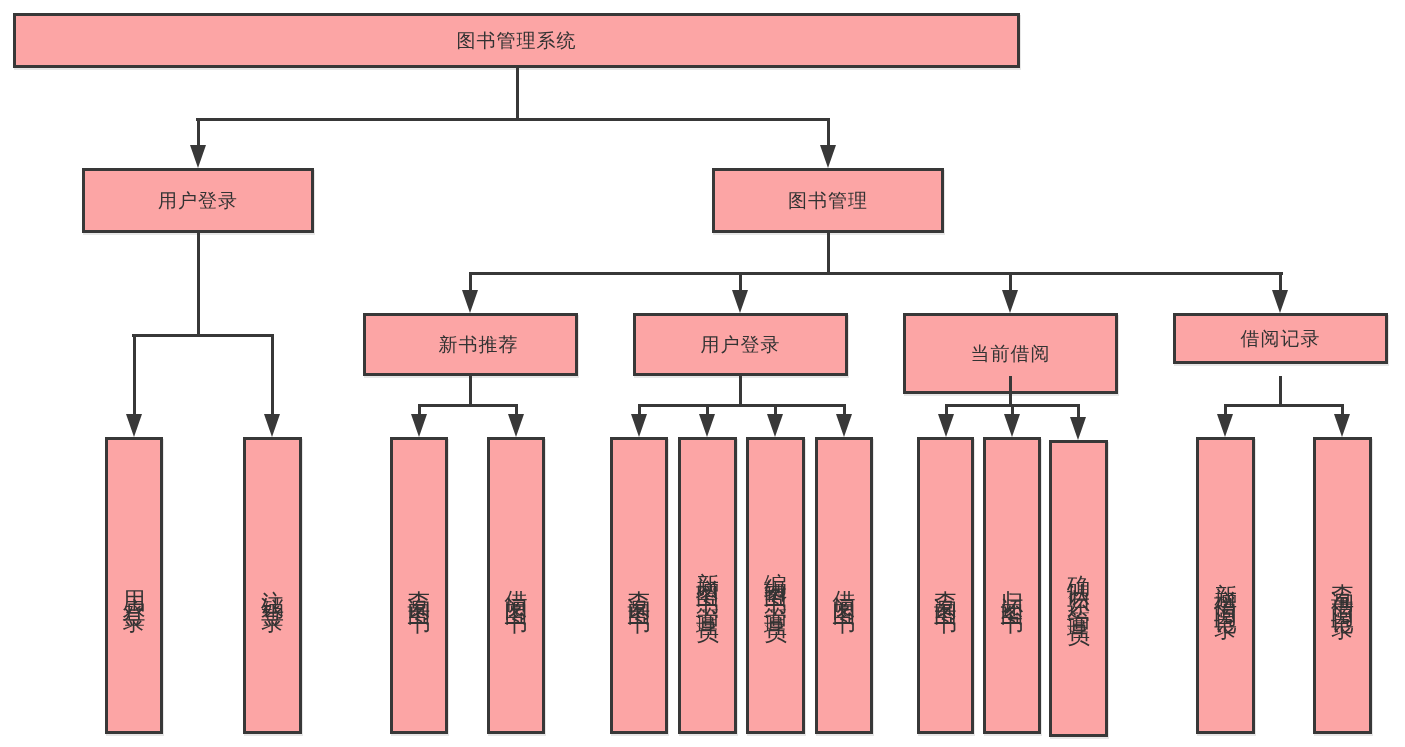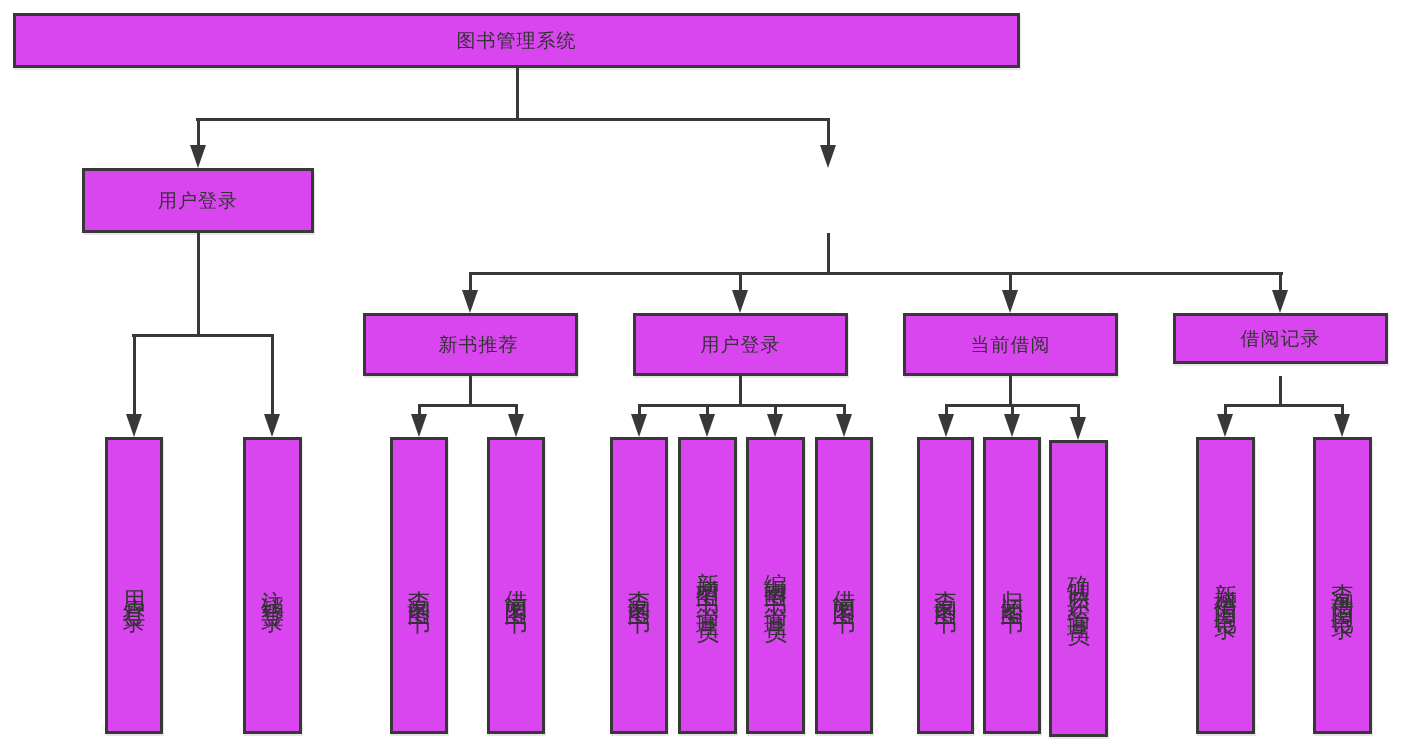--- a/index.html
+++ b/index.html
@@ -1,21 +1,21 @@
 <!DOCTYPE html>
 <html style="--line: #383838; --wm: #bfc3c9;"><head>
 <meta charset="utf-8">
 <style>
   html,body{margin:0;padding:0;background:#ffffff;}
   .canvas{
     position:relative;width:1405px;height:747px;background:#ffffff;overflow:hidden;
     font-family:"Liberation Sans", sans-serif;color:#333333;
   }
   .node{
-    position:absolute;box-sizing:border-box;background:#d946ef;
+    position:absolute;box-sizing:border-box;background:#fca5a5;
     border:3px solid var(--line,#383838);
     display:flex;align-items:center;justify-content:center;
     box-shadow:1px 2px 0 rgba(120,120,120,0.18);
     text-align:center;
   }
   .node.h{font-size:19px;letter-spacing:1px;}
   .node.v{font-size:23px;}
   .vtext{
     writing-mode:vertical-rl;text-orientation:mixed;
     line-height:1;letter-spacing:7px;white-space:nowrap;
@@ -37,28 +37,31 @@
 
 <div class="canvas">
 
   <div class="node h" style="left:13px;top:13px;width:1007px;height:55px;">
     <span>图书管理系统</span>
   </div>
 
   <div class="node h" style="left:82px;top:168px;width:232px;height:65px;">
     <span>用户登录</span>
   </div>
+  <div class="node h" style="left:712px;top:168px;width:232px;height:65px;">
+    <span>图书管理</span>
+  </div>
 
   <div class="node h" style="left:363px;top:313px;width:215px;height:63px;padding-left:16px;">
     <span>新书推荐</span>
   </div>
   <div class="node h" style="left:633px;top:313px;width:215px;height:63px;">
     <span>用户登录</span>
   </div>
-  <div class="node h" style="left:903px;top:313px;width:215px;height:63px;">
+  <div class="node h" style="left:903px;top:313px;width:215px;height:81px;">
     <span>当前借阅</span>
   </div>
   <div class="node h" style="left:1173px;top:313px;width:215px;height:51px;">
     <span>借阅记录</span>
   </div>
 
   <div class="node v" style="left:105px;top:437px;width:58px;height:297px;">
     <span class="vtext">用户登录</span>
   </div>
   <div class="node v" style="left:243px;top:437px;width:59px;height:297px;">

